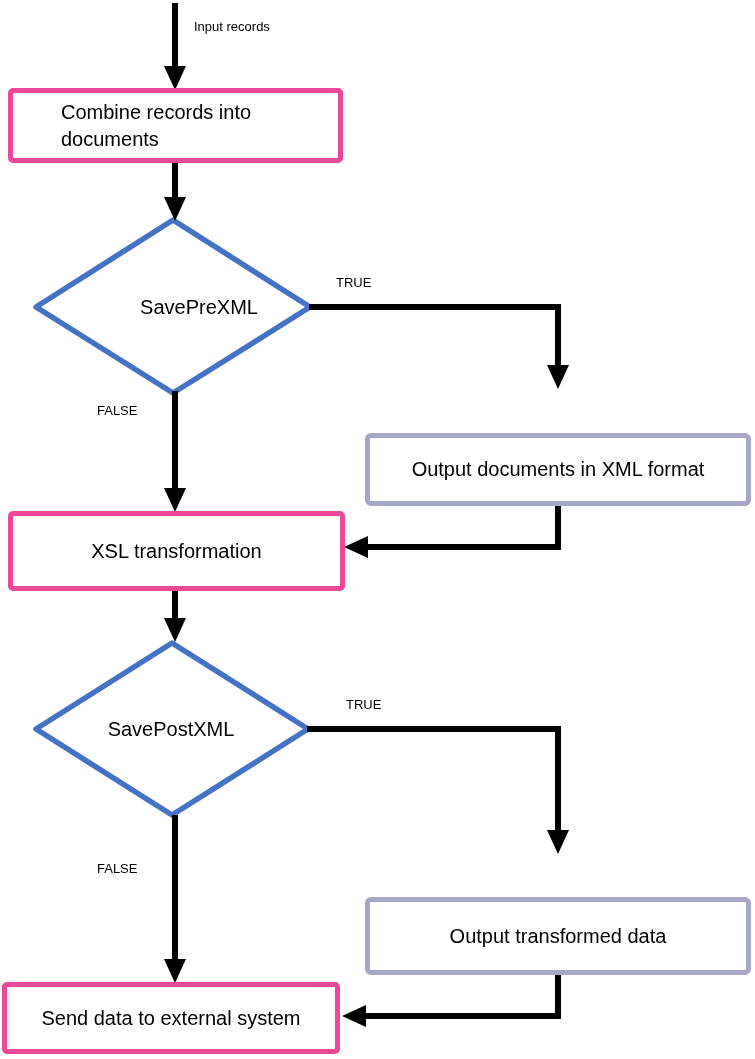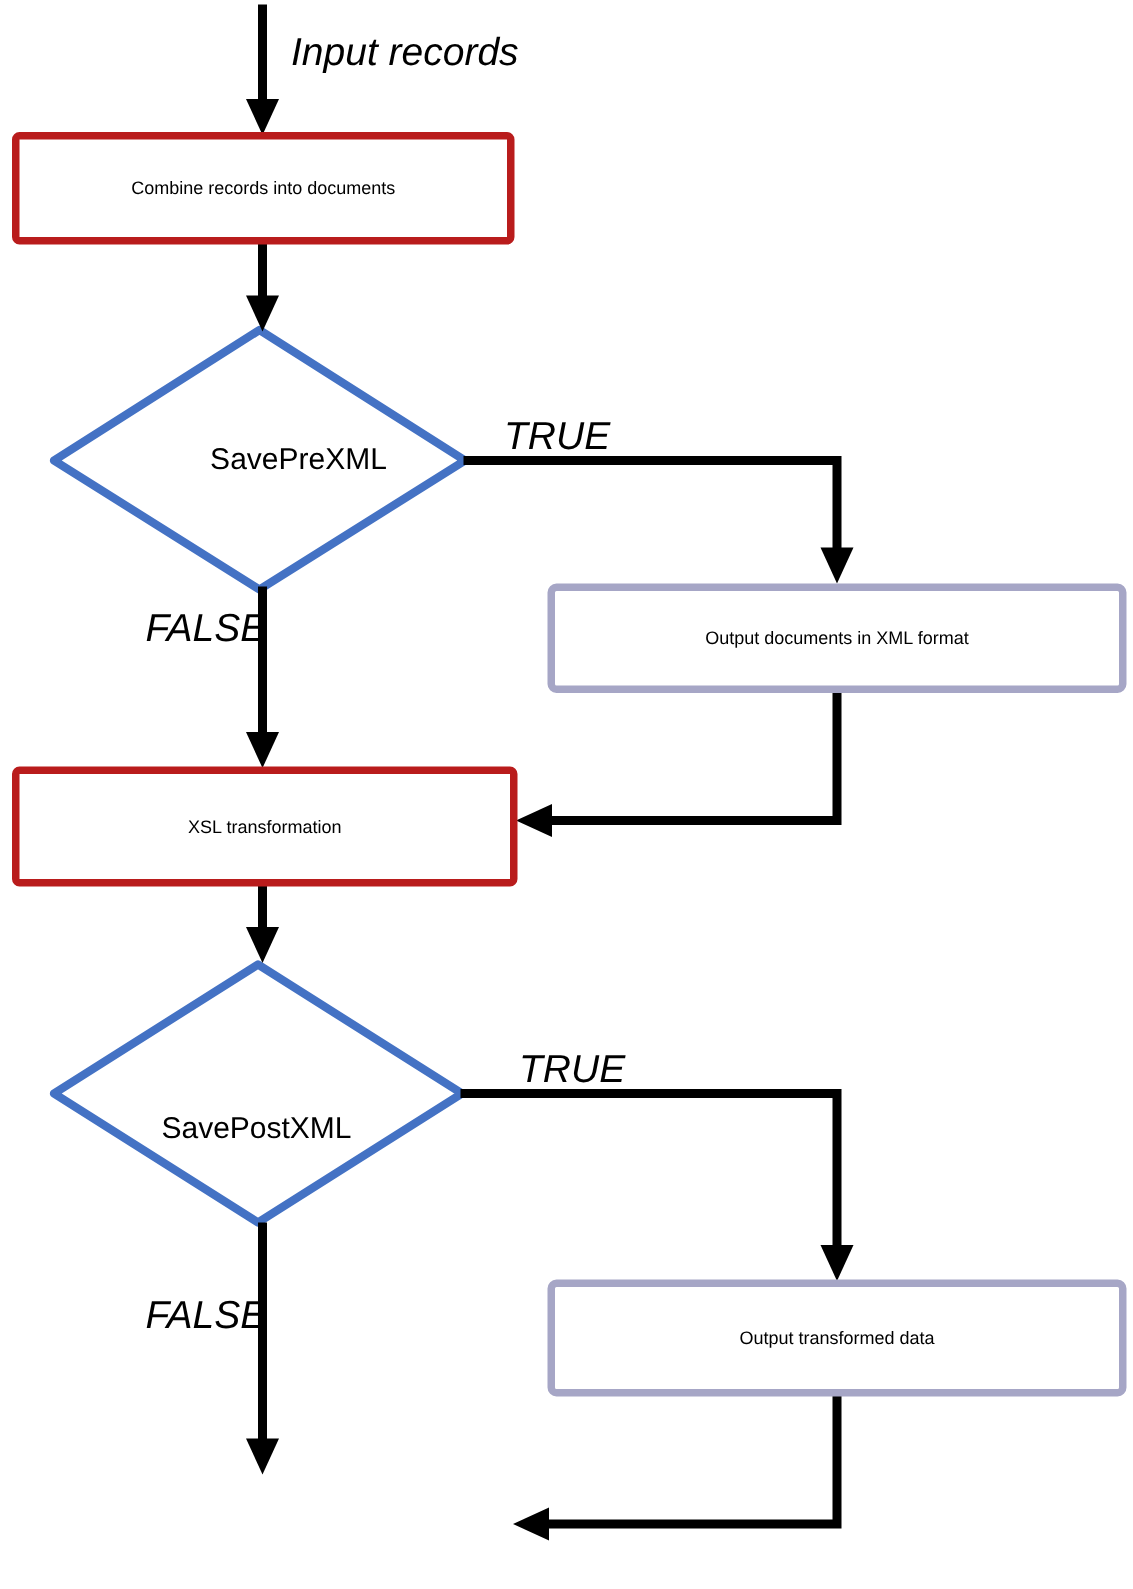--- a/index.html
+++ b/index.html
@@ -13,43 +13,41 @@
     color: #000000;
     overflow: hidden;
   }
   svg.links { position: absolute; left: 0; top: 0; width: 755px; height: 1059px; }
   .link  { stroke: #000000; stroke-width: 6; fill: none; }
   .head  { fill: #000000; stroke: none; }
   .diamond { fill: #ffffff; stroke: #4472c4; stroke-width: 5.5; stroke-linejoin: round; }
   .box {
     position: absolute;
     background: #ffffff;
-    border: 5px solid #b91c1c;
+    border: 5px solid #ec4899;
     border-radius: 5px;
     display: flex;
     align-items: center;
     justify-content: center;
-    text-align: center;
-    font-size: 12px;
+    font-size: 20px;
     line-height: 1.35;
     padding: 0 10px;
   }
-  .box.alt { border-color: #a6a6c6; border-radius: 6px; }
+  .box.alt { border-color: #a6a6c6; border-radius: 6px; margin-top: 44px; }
   .box.wrap { padding: 0 48px; }
   .diamond-label {
     position: absolute;
     transform: translate(-50%, -50%);
     font-size: 20px;
     white-space: nowrap;
   }
   .flow-label {
     position: absolute;
-    font-size: 26px;
+    font-size: 13px;
     white-space: nowrap;
-    font-style: italic;
   }
 </style>
 </head>
 <body>
 
 <div class="canvas">
 
   <svg class="links" viewBox="0 0 755 1059">
 
     <polygon class="diamond" points="173,220 310,307 173,393 36,307"></polygon>
@@ -110,23 +108,26 @@
   </div>
 
   <div class="box" style="left:8px; top:511px; width:337px; height:80px;">
     <span>XSL transformation</span>
   </div>
 
   <div class="box alt" style="left:365px; top:853px; width:386px; height:78px;">
     <span>Output transformed data</span>
   </div>
 
+  <div class="box" style="left:2px; top:982px; width:338px; height:72px;">
+    <span>Send data to external system</span>
+  </div>
 
   <div class="diamond-label" style="left:173px; top:307px;margin-left:26px;">SavePreXML</div>
-  <div class="diamond-label" style="left:171px; top:729px;margin-top:24px;">SavePostXML</div>
+  <div class="diamond-label" style="left:171px; top:729px;">SavePostXML</div>
 
   <div class="flow-label" style="left:194px; top:19px;">Input records</div>
   <div class="flow-label" style="left:336px; top:275px;">TRUE</div>
   <div class="flow-label" style="left:97px; top:403px;">FALSE</div>
   <div class="flow-label" style="left:346px; top:697px;">TRUE</div>
   <div class="flow-label" style="left:97px; top:861px;">FALSE</div>
 
 </div>
 
 </body></html>

